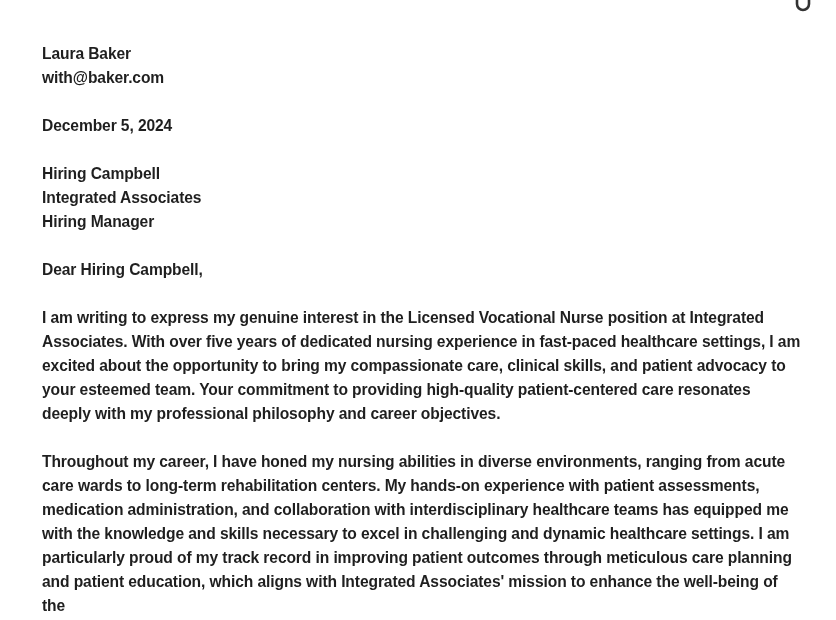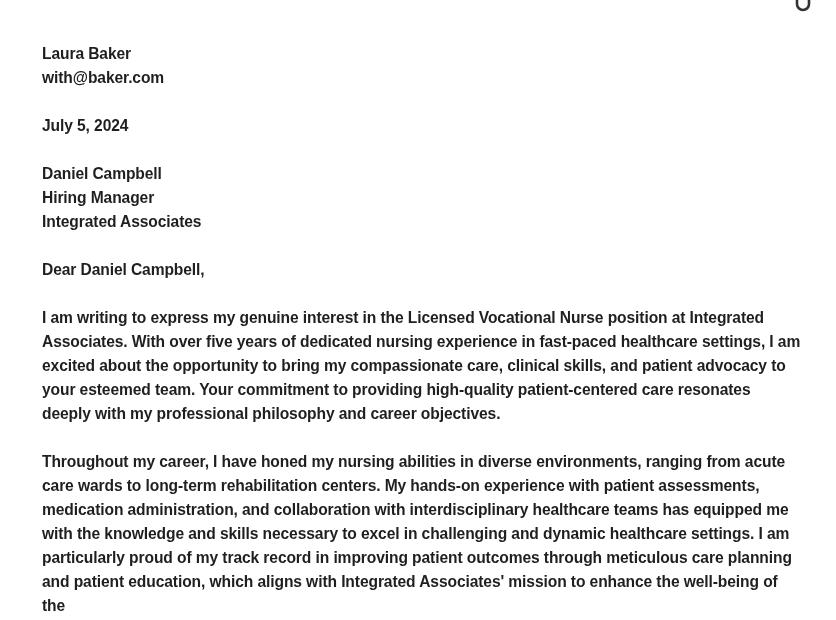--- a/index.html
+++ b/index.html
@@ -17,24 +17,24 @@
 <div class="corner-icon">
   <svg width="20" height="20" viewBox="0 0 20 20">
     <path d="M4 0 V10 a6 6 0 0 0 12 0 V0" fill="none" stroke="#333" stroke-width="2.6"></path>
   </svg>
 </div>
 
 <div class="doc">
   <p>Laura Baker</p>
   <p>with@baker.com</p>
   <div class="gap"></div>
-  <p>July 5, 2024</p>
+  <p>December 5, 2024</p>
   <div class="gap"></div>
-  <p>Daniel Campbell</p>
+  <p>Hiring Campbell</p>
+  <p>Integrated Associates</p>
   <p>Hiring Manager</p>
-  <p>Integrated Associates</p>
   <div class="gap"></div>
-  <p>Dear Daniel Campbell,</p>
+  <p>Dear Hiring Campbell,</p>
   <div class="gap"></div>
   <p>I am writing to express my genuine interest in the Licensed Vocational Nurse position at Integrated Associates. With over five years of dedicated nursing experience in fast-paced healthcare settings, I am excited about the opportunity to bring my compassionate care, clinical skills, and patient advocacy to your esteemed team. Your commitment to providing high-quality patient-centered care resonates deeply with my professional philosophy and career objectives.</p>
   <div class="gap"></div>
   <p>Throughout my career, I have honed my nursing abilities in diverse environments, ranging from acute care wards to long-term rehabilitation centers. My hands-on experience with patient assessments, medication administration, and collaboration with interdisciplinary healthcare teams has equipped me with the knowledge and skills necessary to excel in challenging and dynamic healthcare settings. I am particularly proud of my track record in improving patient outcomes through meticulous care planning and patient education, which aligns with Integrated Associates' mission to enhance the well-being of the</p>
 </div>
 
 </body></html>

